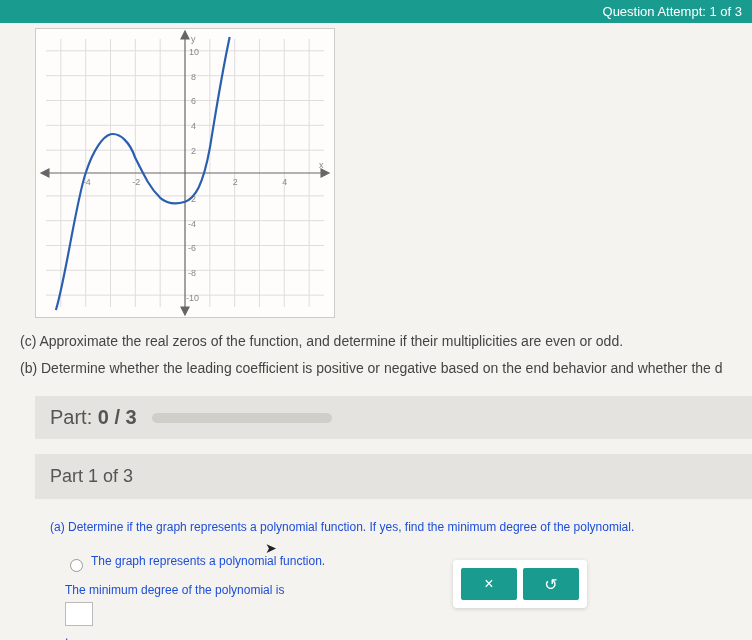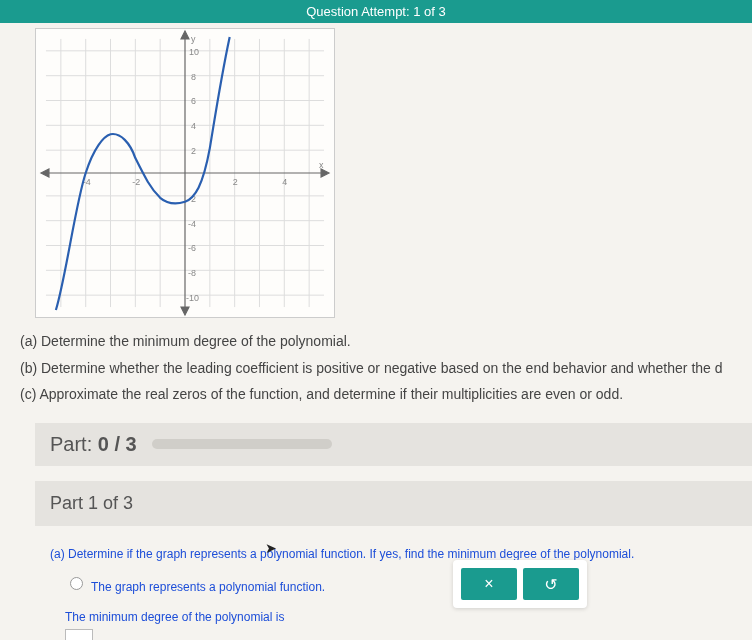--- a/index.html
+++ b/index.html
@@ -10,21 +10,21 @@
       width: 752px;
       height: 640px;
       overflow: hidden;
       position: relative;
     }
     .header-banner {
       background: #1a9b8f;
       color: white;
       padding: 4px 10px;
       font-size: 13px;
-      text-align: center;
+      text-align: right;
     }
     .graph-container {
       background: #fefdfb;
       border: 1px solid #ccc;
       width: 300px;
       height: 290px;
       margin: 5px 0 10px 35px;
       position: relative;
     }
     .graph-svg {
@@ -62,21 +62,21 @@
     }
     .part-content {
       margin: 0 0 0 35px;
       padding: 18px 15px 10px 15px;
       font-size: 12px;
       color: #1d4ed8;
       line-height: 1.8;
     }
     .radio-row {
       display: flex;
-      align-items: flex-start;
+      align-items: flex-end;
       gap: 8px;
       margin: 12px 0 8px 20px;
     }
     .cursor {
       position: absolute;
       left: 265px;
       top: 540px;
       font-size: 14px;
       color: #222;
       pointer-events: none;
@@ -191,23 +191,22 @@
              C 58 120, 68 108, 75 106
              C 85 104, 95 115, 100 130
              C 110 150, 115 160, 125 170
              C 132 176, 140 177, 150 174
              C 160 170, 168 158, 175 120
              C 180 90, 186 50, 195 8" stroke="#2a5fb0" stroke-width="2.2" fill="none"></path>
   </svg>
 </div>
 
 <div class="question-text">
-  <div>(a) Determine the minimum degree of the polynomial.</div>
+  <div>(c) Approximate the real zeros of the function, and determine if their multiplicities are even or odd.</div>
   <div>(b) Determine whether the leading coefficient is positive or negative based on the end behavior and whether the d</div>
-  <div>(c) Approximate the real zeros of the function, and determine if their multiplicities are even or odd.</div>
 </div>
 
 <div class="part-progress">
   <span>
     <span>Part:</span>
     <strong>0 / 3</strong>
   </span>
   <div class="progress-bar"></div>
 </div>
 

